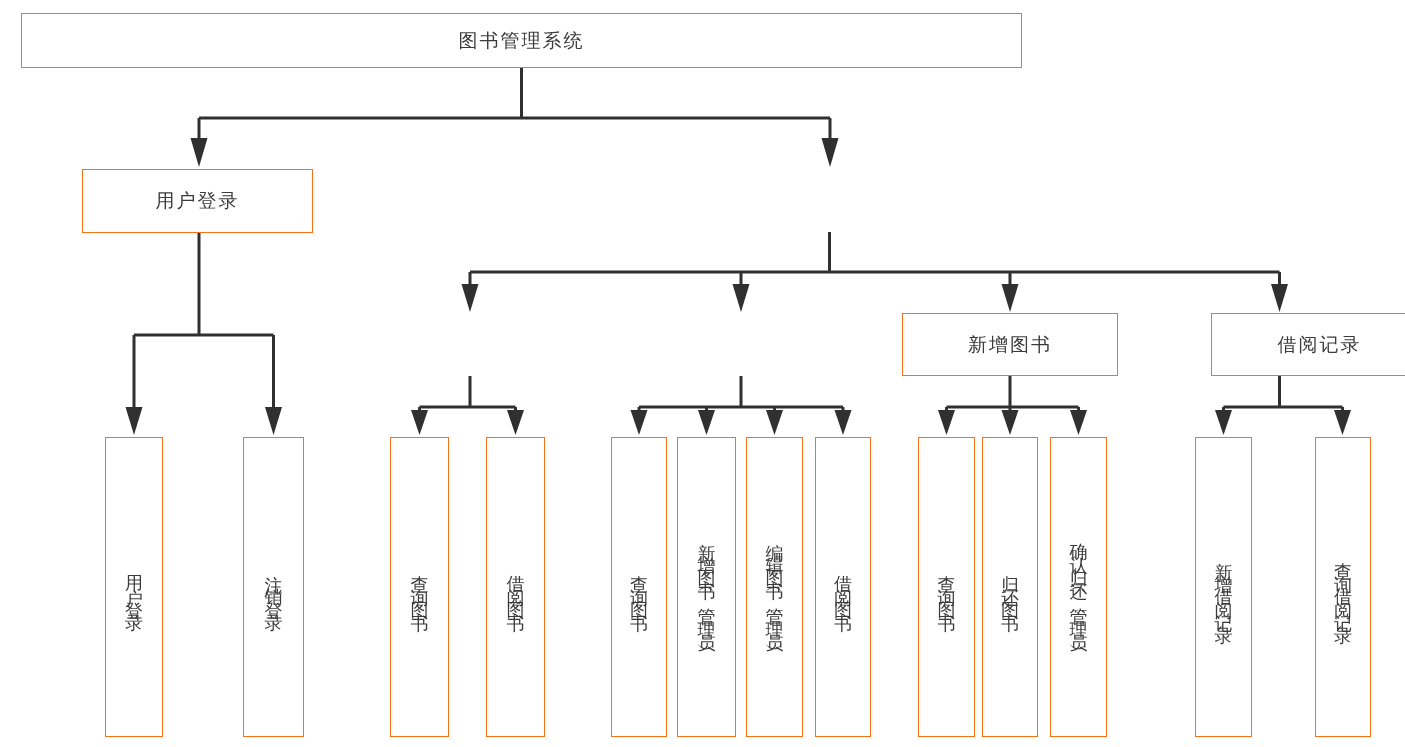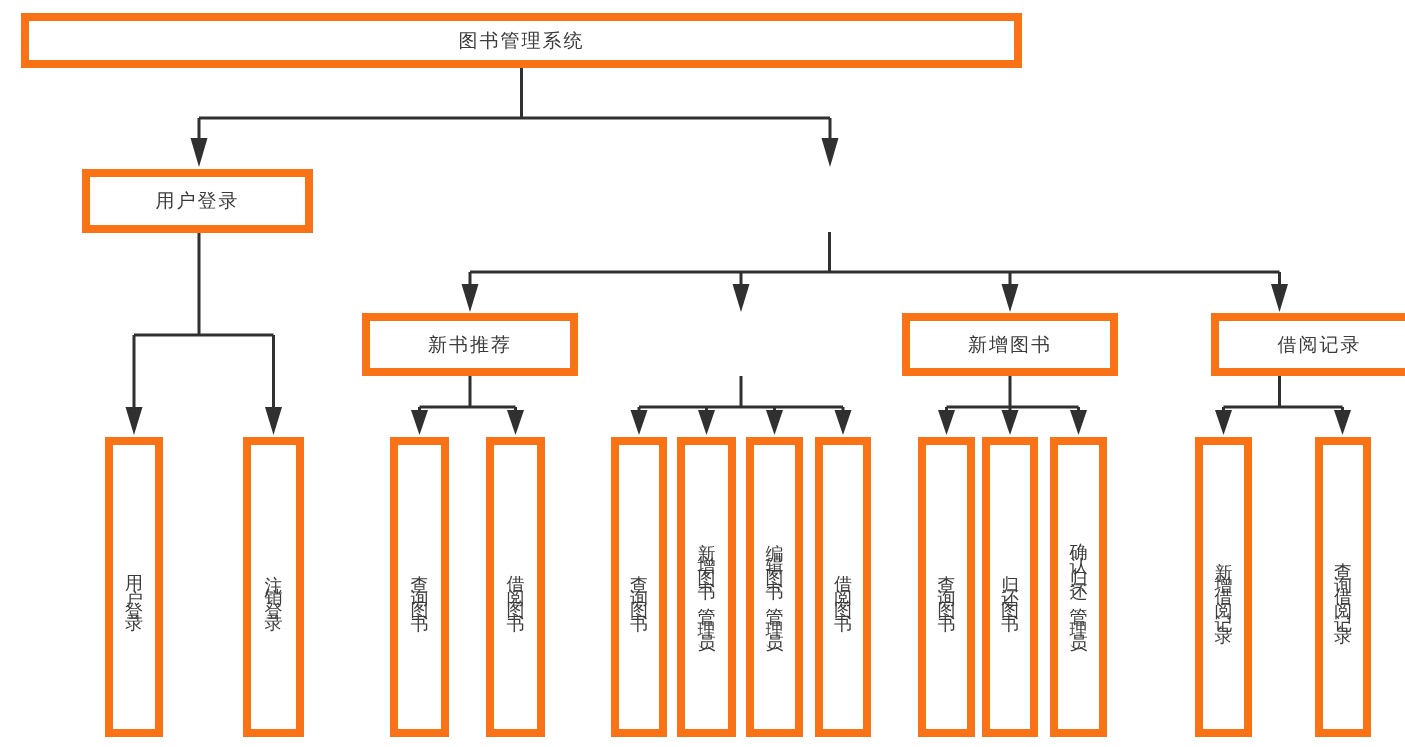--- a/index.html
+++ b/index.html
@@ -8,21 +8,21 @@
     width:1405px; height:747px;
     background:#ffffff;
     font-family:"DejaVu Sans","Liberation Sans",sans-serif;
     overflow:hidden;
   }
   #connectors { position:absolute; left:0; top:0; width:1405px; height:747px; }
   .box {
     position:absolute;
     box-sizing:border-box;
     background:#ffffff;
-    border:8px solid #f97316;
+    border:1px solid #f97316;
     color:#3b3b3b;
     display:flex; align-items:center; justify-content:center;
     text-align:center;
   }
   .h-node { font-size:19px; letter-spacing:2px; white-space:nowrap; }
   .leaf {
     writing-mode:vertical-rl;
     text-orientation:mixed;
     font-size:18px;
     letter-spacing:13px;
@@ -73,21 +73,20 @@
       <polygon points="1070,410 1087,410 1078.5,435"></polygon>
       <polygon points="1215,410 1232,410 1223.5,435"></polygon>
       <polygon points="1334,410 1351,410 1342.5,435"></polygon>
     </g>
   </svg>
 
   <div class="box h-node" style="left:21px; top:13px; width:1001px; height:55px;">图书管理系统</div>
 
   <div class="box h-node" style="left:82px; top:169px; width:231px; height:64px;">用户登录</div>
 
-  <div class="box h-node" style="left:362px; top:313px; width:216px; height:63px;">新书推荐</div>
   <div class="box h-node" style="left:902px; top:313px; width:216px; height:63px;">新增图书</div>
   <div class="box h-node" style="left:1171px; top:313px; width:217px; height:63px;margin-left:40px;">借阅记录</div>
 
   <div class="box leaf" style="left:105px; top:437px; width:58px; height:300px;">用户登录</div>
   <div class="box leaf" style="left:243px; top:437px; width:61px; height:300px;">注销登录</div>
 
   <div class="box leaf" style="left:390px; top:437px; width:59px; height:300px;">查询图书</div>
   <div class="box leaf" style="left:486px; top:437px; width:59px; height:300px;">借阅图书</div>
 
   <div class="box leaf" style="left:611px; top:437px; width:56px; height:300px;">查询图书</div>

